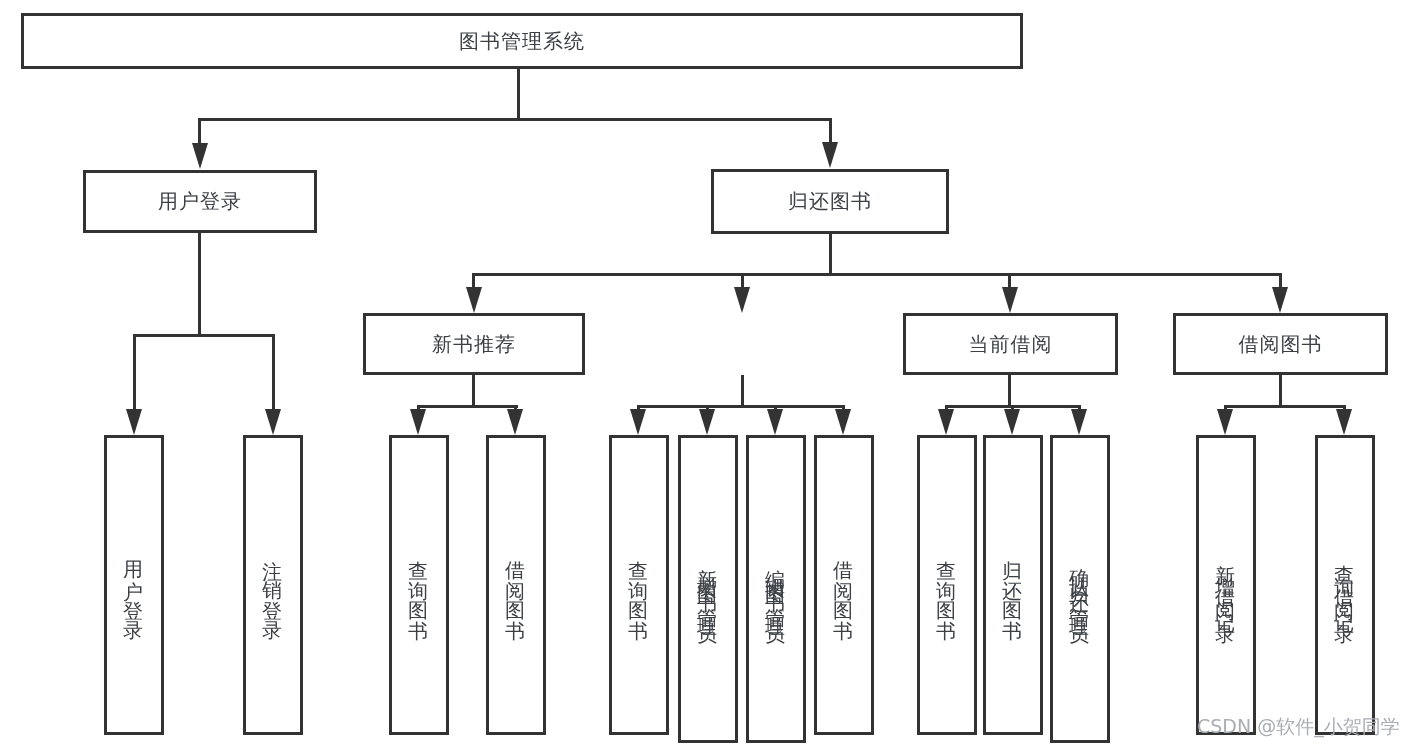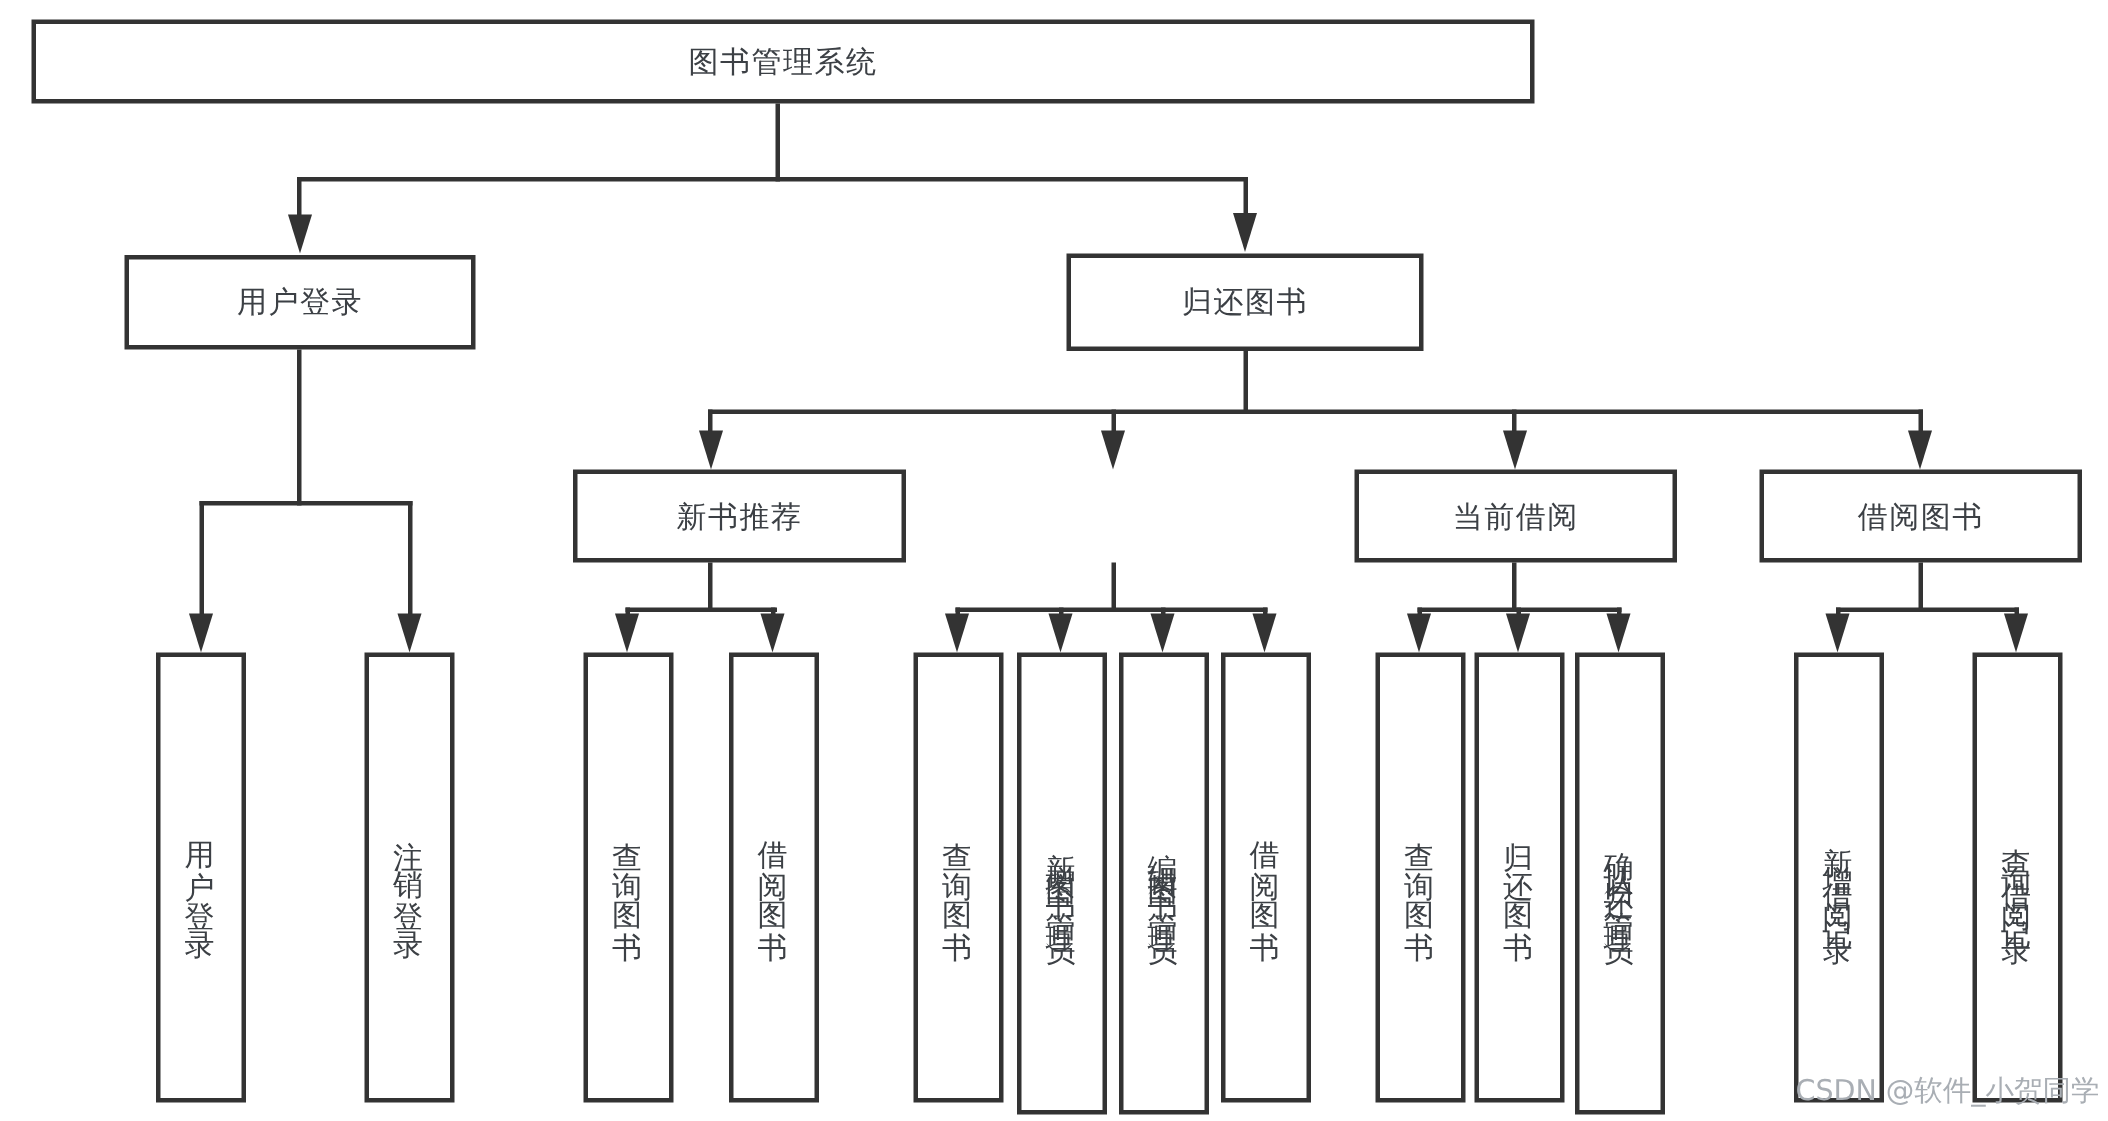--- a/index.html
+++ b/index.html
@@ -69,21 +69,21 @@
   </div>
 
   <div class="node" style="left:83px;top:170px;width:234px;height:63px;">
     <span>用户登录</span>
   </div>
 
   <div class="node" style="left:711px;top:169px;width:238px;height:65px;">
     <span>归还图书</span>
   </div>
 
-  <div class="node" style="left:382px;top:313px;width:222px;height:62px;">
+  <div class="node" style="left:363px;top:313px;width:222px;height:62px;">
     <span>新书推荐</span>
   </div>
 
 
   <div class="node" style="left:903px;top:313px;width:215px;height:62px;">
     <span>当前借阅</span>
   </div>
 
   <div class="node" style="left:1173px;top:313px;width:215px;height:62px;">
     <span>借阅图书</span>

